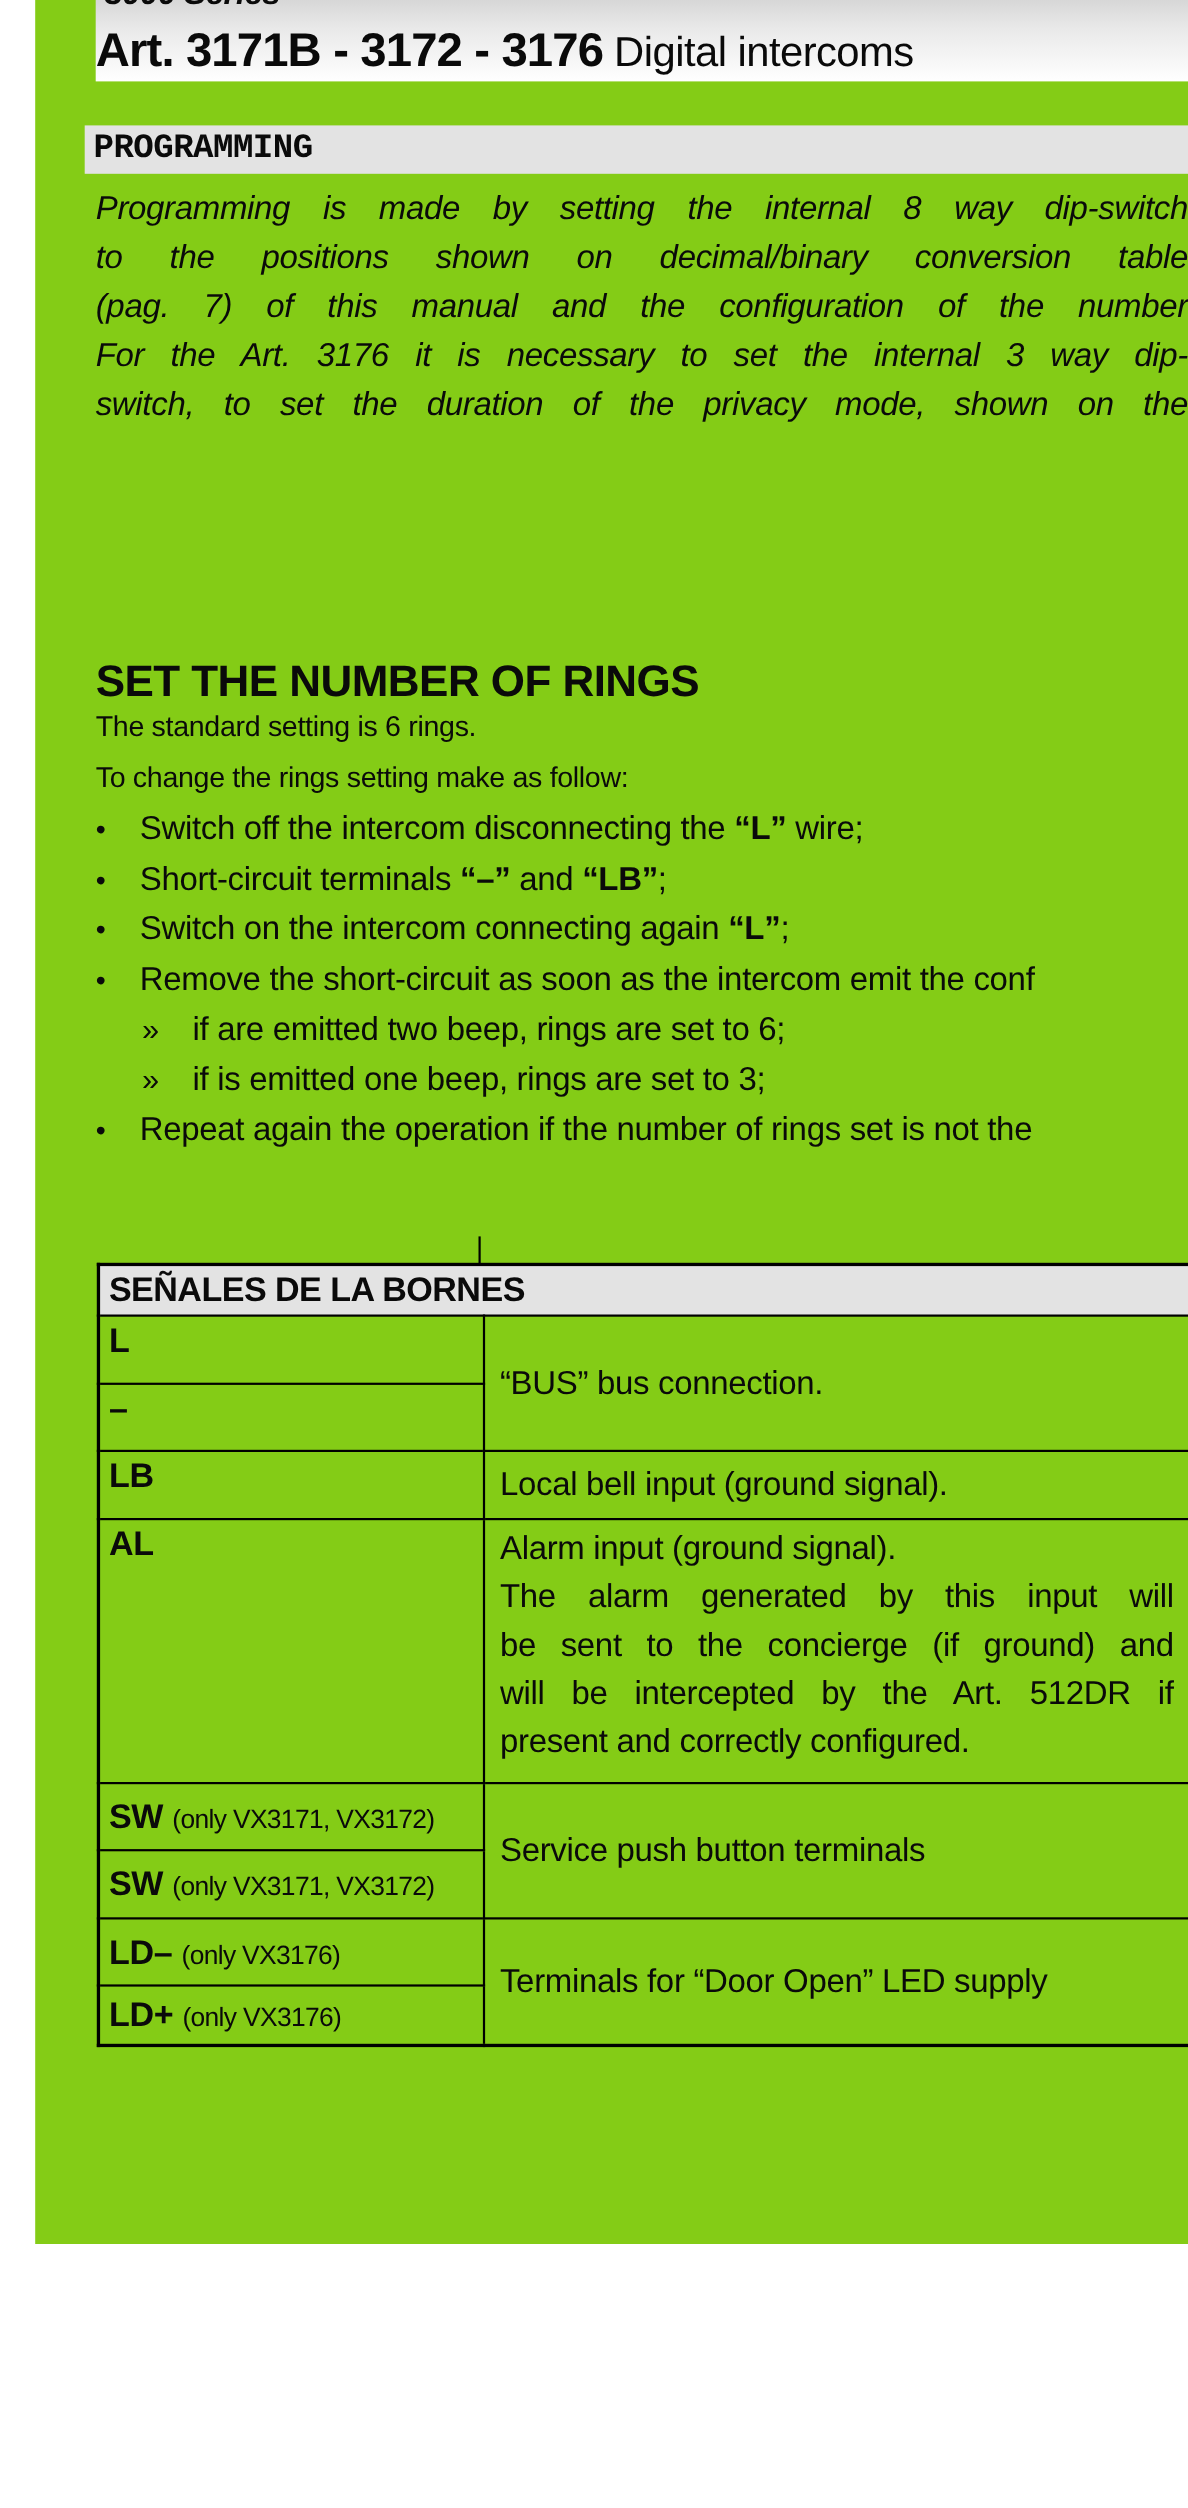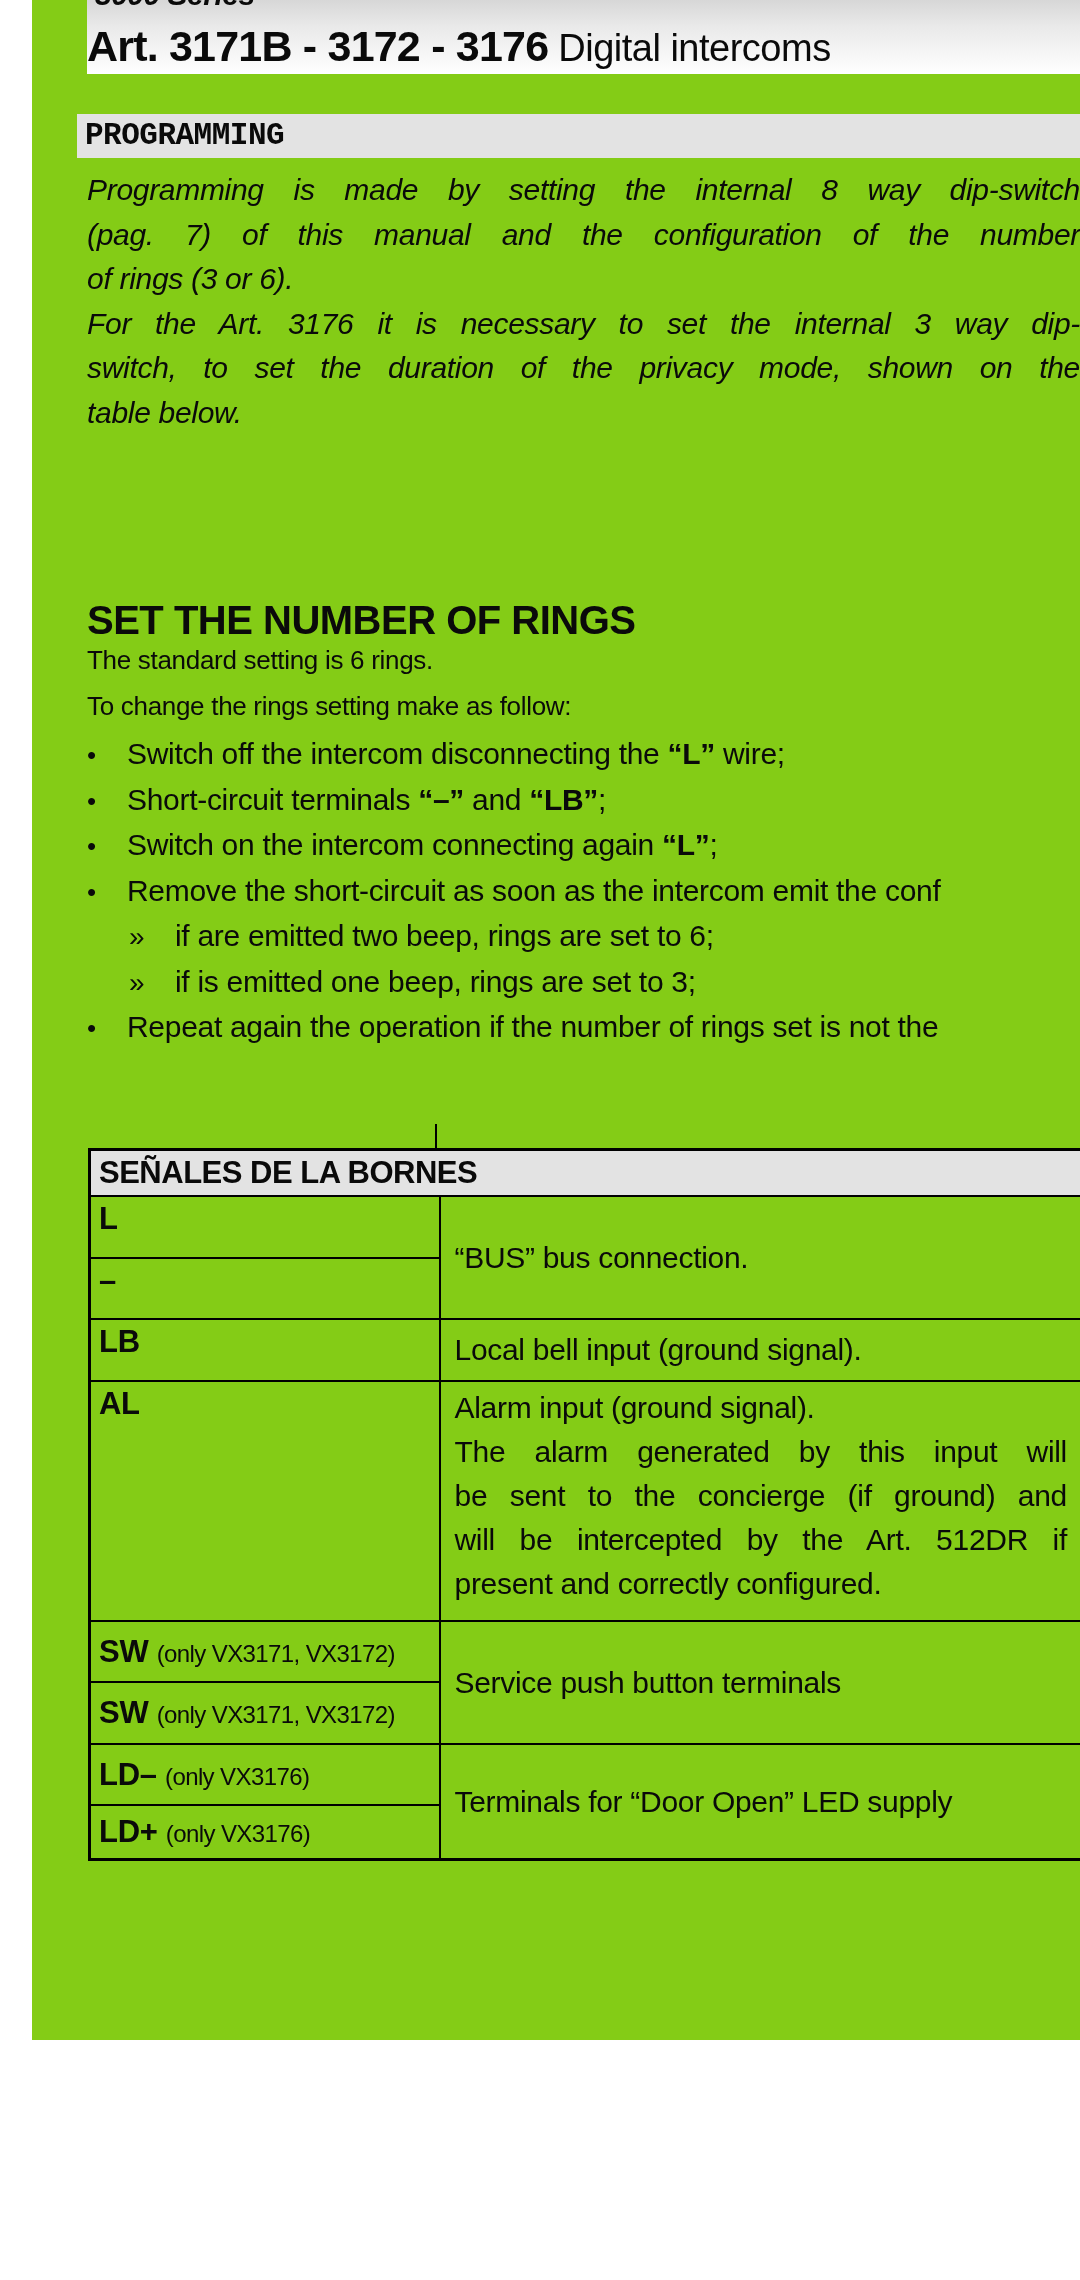--- a/index.html
+++ b/index.html
@@ -103,25 +103,24 @@
   <div class="title-line">
     <span class="title-bold">Art. 3171B - 3172 - 3176</span><span class="title-reg">Digital intercoms</span>
   </div>
 
   <div class="prog-bar">
     <div class="txt">PROGRAMMING</div>
   </div>
 
   <div class="para">
       <div class="tline just">Programming is made by setting the internal 8 way dip-switch</div>
+      <div class="tline just">to the positions shown on decimal/binary conversion table</div>
       <div class="tline just">(pag. 7) of this manual and the configuration of the number</div>
-      <div class="tline">of rings (3 or 6).</div>
       <div class="tline just">For the Art. 3176 it is necessary to set the internal 3 way dip-</div>
       <div class="tline just">switch, to set the duration of the privacy mode, shown on the</div>
-      <div class="tline">table below.</div>
     </div>
 
   <div class="h2" style="top:598px;">SET THE NUMBER OF RINGS</div>
   <div class="bodyline" style="top:645px;">The standard setting is 6 rings.</div>
   <div class="bodyline" style="top:691px;">To change the rings setting make as follow:</div>
 
   <div class="bullets">
     <div class="brow">
       <span class="bm">•</span>
       <span class="bt"><span>Switch off the intercom disconnecting the </span><b>“L”</b><span> wire;</span></span>

